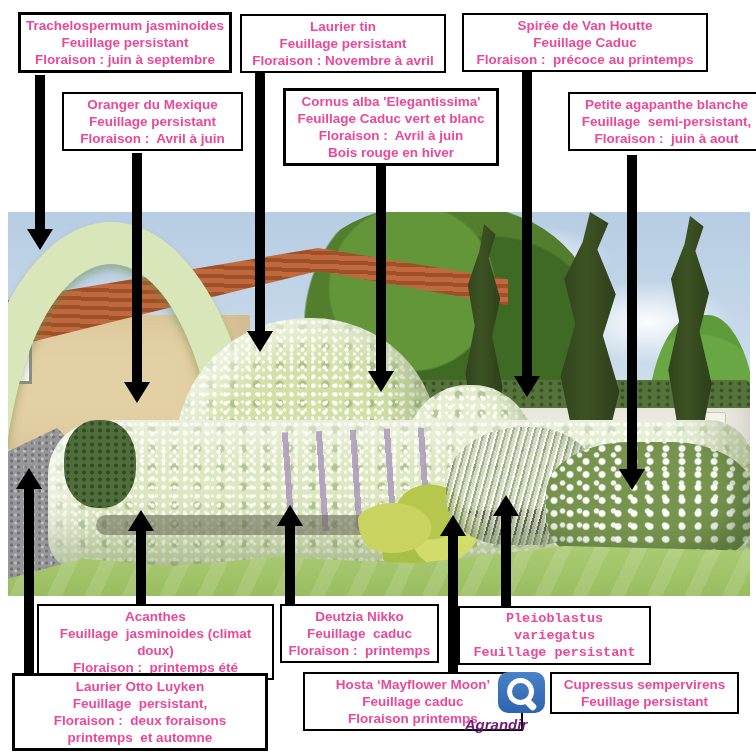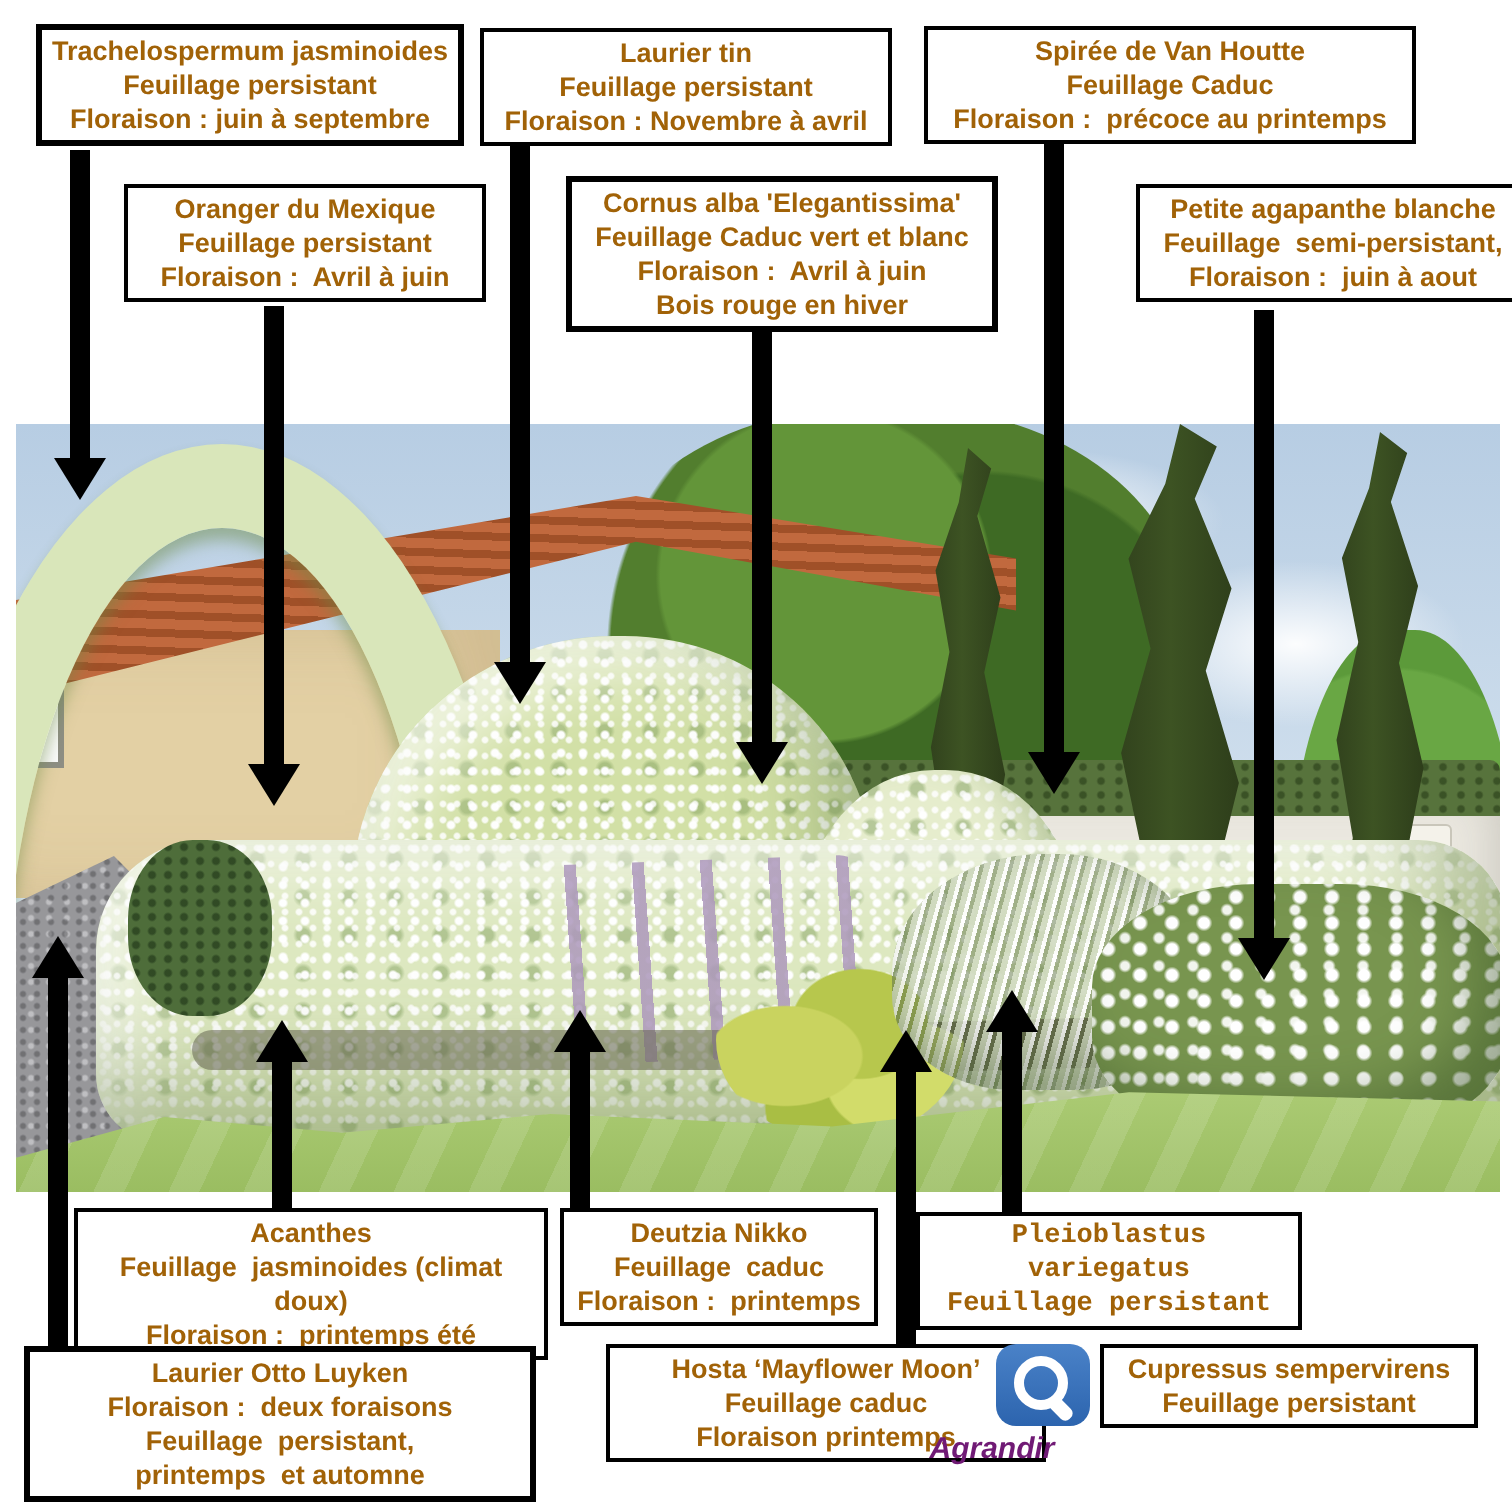--- a/index.html
+++ b/index.html
@@ -1,21 +1,21 @@
 <!DOCTYPE html>
 <html><head>
 <meta charset="utf-8">
 <style>
   html,body{margin:0;padding:0;background:#fff;}
   #canvas{position:relative;width:756px;height:756px;background:#ffffff;overflow:hidden;
           font-family:"Liberation Sans",sans-serif;}
   
   .pbox{position:absolute;background:#ffffff;border:2px solid #000;z-index:10;
         box-sizing:border-box;padding:2px 4px;text-align:center;
-        font-weight:bold;font-size:13.5px;line-height:17px;color:#a16207;}
+        font-weight:bold;font-size:13.5px;line-height:17px;color:#ec4899;}
   .pbox .line{white-space:pre-wrap;}
   .thick{border-width:3px;}
   
   .arrow{position:absolute;width:26px;z-index:8;}
   .arrow .shaft{position:absolute;left:8px;width:10px;background:#000;}
   .arrow.down .shaft{top:0;bottom:18px;}
   .arrow.down .head{position:absolute;bottom:0;left:0;width:0;height:0;
       border-left:13px solid transparent;border-right:13px solid transparent;
       border-top:21px solid #000;}
   .arrow.up .shaft{top:18px;bottom:0;}
@@ -180,22 +180,22 @@
     <div class="line">Deutzia Nikko</div>
     <div class="line">Feuillage  caduc</div>
     <div class="line">Floraison :  printemps</div>
   </div>
   <div class="pbox" style="left:458px;top:606px;width:193px;font-family:Liberation Mono, monospace;">
     <div class="line">Pleioblastus variegatus</div>
     <div class="line">Feuillage persistant</div>
   </div>
   <div class="pbox thick" style="left:12px;top:673px;width:256px;">
     <div class="line">Laurier Otto Luyken</div>
+    <div class="line">Feuillage  persistant,</div>
     <div class="line">Floraison :  deux foraisons</div>
-    <div class="line">Feuillage  persistant,</div>
     <div class="line">printemps  et automne</div>
   </div>
   <div class="pbox" style="left:303px;top:672px;width:220px;">
     <div class="line">Hosta ‘Mayflower Moon’</div>
     <div class="line">Feuillage caduc</div>
     <div class="line">Floraison printemps</div>
   </div>
   <div class="pbox" style="left:550px;top:672px;width:189px;">
     <div class="line">Cupressus sempervirens</div>
     <div class="line">Feuillage persistant</div>

